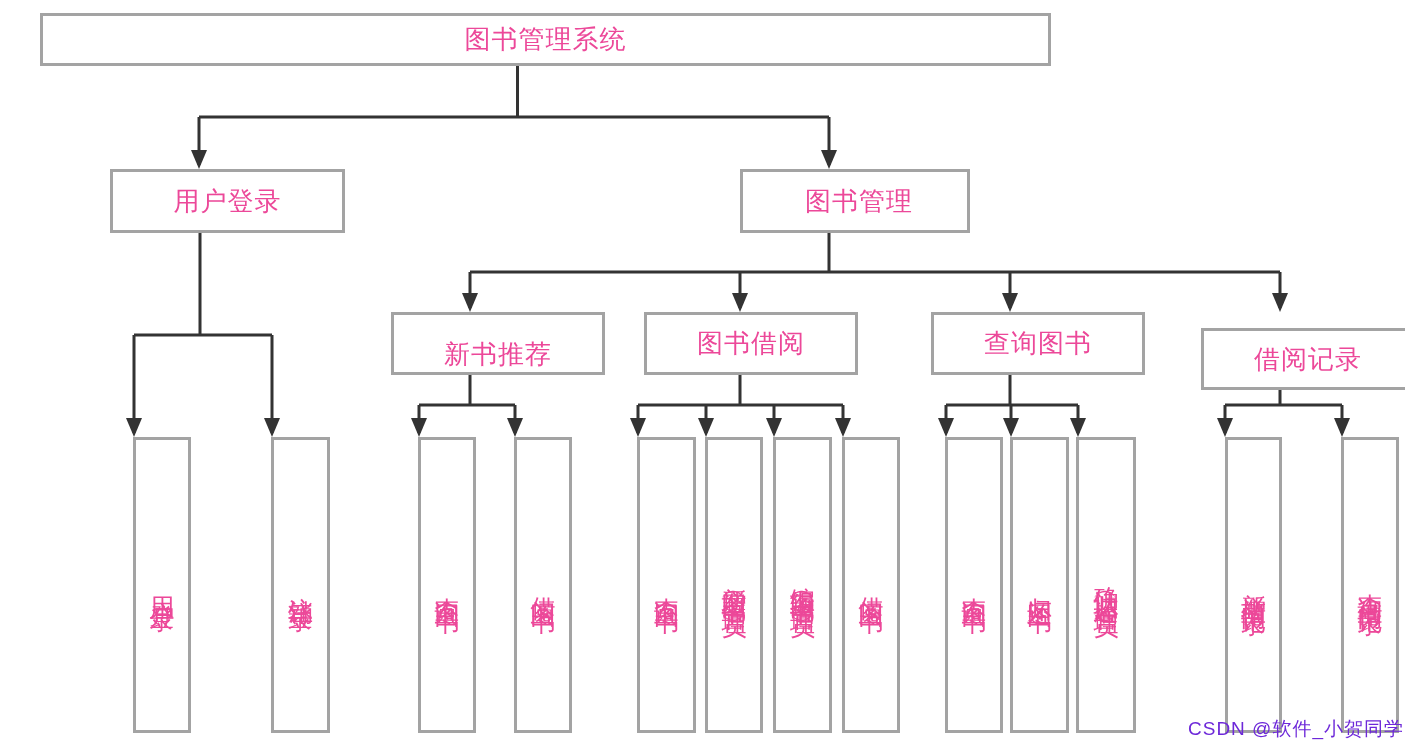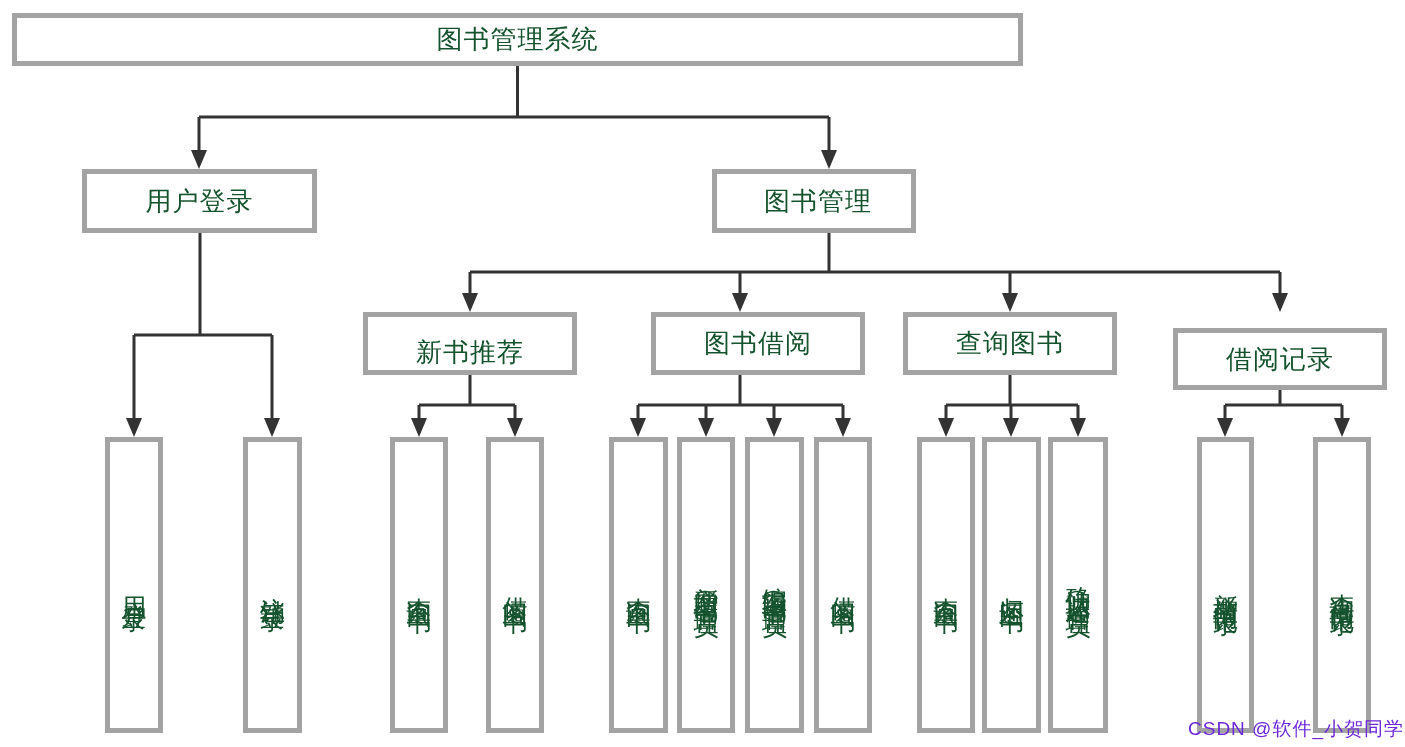--- a/index.html
+++ b/index.html
@@ -10,41 +10,42 @@
     font-family:"Liberation Sans", sans-serif;
     overflow:hidden;
   }
   .connectors{
     position:absolute;left:0;top:0;width:1405px;height:747px;
     z-index:1;
   }
   .node{
     position:absolute;
     box-sizing:border-box;
-    border:5px solid #a3a3a3;
+    border:3px solid #a3a3a3;
     background:#ffffff;
     display:flex;align-items:center;justify-content:center;
-    color:#14532d;
+    color:#ec4899;
     z-index:2;
+    margin-left:28px;
   }
   .hnode{font-size:26px;letter-spacing:1px;}
   .leaf{top:437px;height:296px;font-size:25px;}
   .leaf span{
     writing-mode:vertical-rl;
     text-orientation:mixed;
     letter-spacing:4px;
     line-height:1;
     white-space:nowrap;
   }
   
   .n-root   {left:12px;  top:13px;  width:1011px;height:53px;}
   .n-login  {left:82px;  top:169px; width:235px; height:64px;}
-  .n-mgmt   {left:712px; top:169px; width:204px; height:64px;padding-left:8px;}
+  .n-mgmt   {left:712px; top:169px; width:230px; height:64px;padding-left:8px;}
   .n-rec    {left:363px; top:312px; width:214px; height:63px;align-items:flex-end;}
-  .n-borrow {left:651px; top:312px; width:214px; height:63px;}
+  .n-borrow {left:616px; top:312px; width:214px; height:63px;}
   .n-current{left:903px; top:312px; width:214px; height:63px;}
   .n-records{left:1173px;top:328px; width:214px; height:62px;}
   
   .l-a{left:105px; width:58px;}
   .l-b{left:243px; width:59px;}
   .l-c{left:390px; width:58px;}
   .l-d{left:486px; width:58px;}
   .l-e{left:609px; width:59px;}
   .l-f{left:677px; width:58px;}
   .l-g{left:745px; width:59px;}

